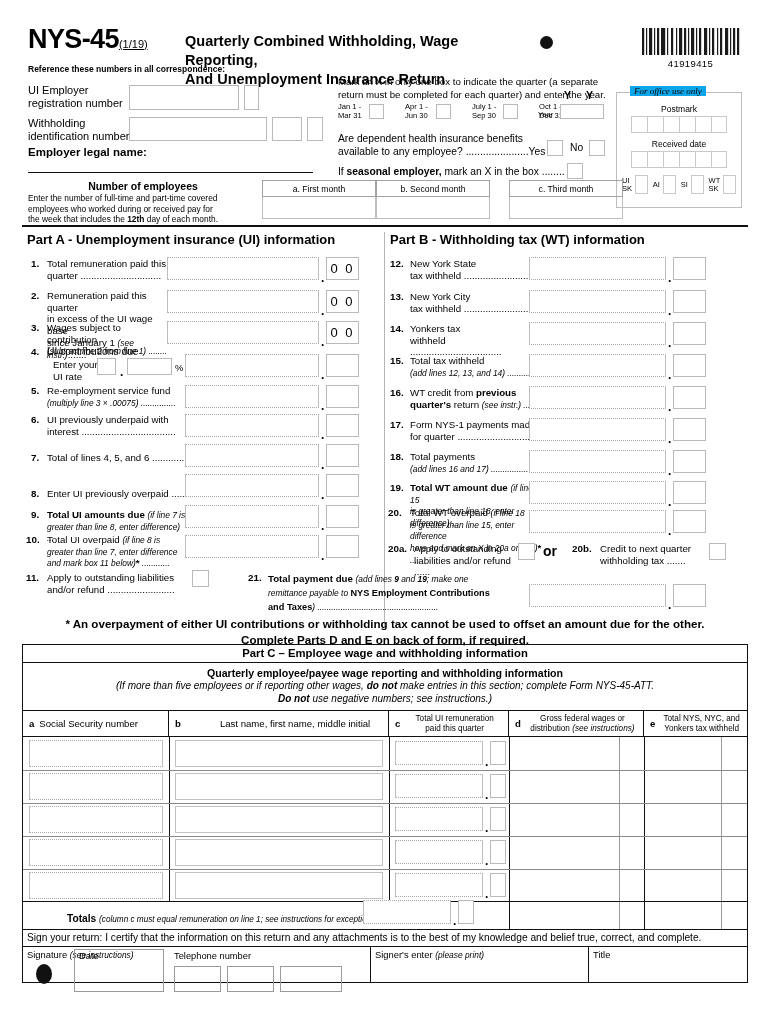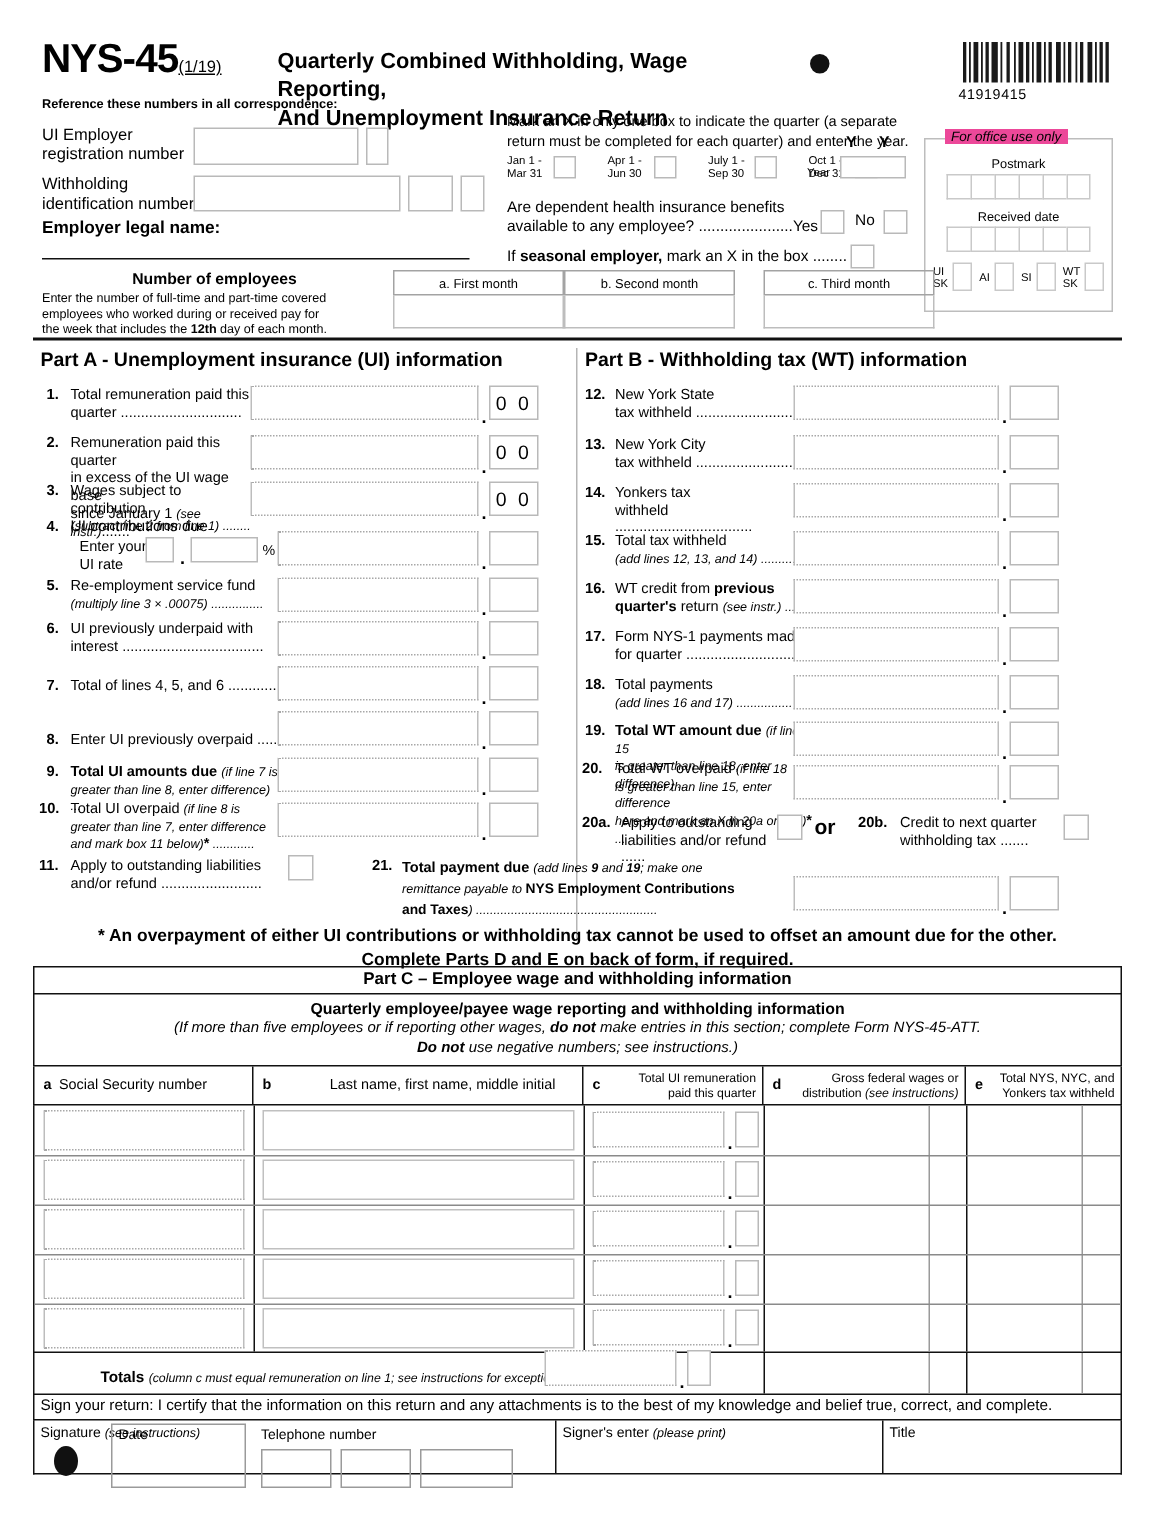--- a/index.html
+++ b/index.html
@@ -21,21 +21,21 @@
   .hdr { position:relative; height:62px; }
   .formno { position:absolute; left:28px; top:24px;
             font-size:27px; font-weight:bold; letter-spacing:-0.6px; }
   .formno .rev { font-size:11px; font-weight:normal; letter-spacing:0;text-decoration:underline; }
   .title { position:absolute; left:185px; top:32px; width:345px;
            text-align:left; font-size:14.5px; font-weight:bold; line-height:1.32; }
   .blackdot { position:absolute; left:540px; top:36px; width:13px; height:13px;
               background:#111; border-radius:50%; }
   .barcode { position:absolute; left:639px; top:26px; width:103px; height:31px; }
   .barcode svg { display:block; }
-  .barnum { position:absolute; left:639px; top:58px; width:103px; 
+  .barnum { position:absolute; left:639px; top:58px; width:103px; text-align:center;
             font-size:9.5px; letter-spacing:0.4px; }
 
   .refline { position:absolute; left:28px; top:64px; font-size:8.5px; font-weight:bold; }
 
   
   .lbl2 { font-size:11px; line-height:1.18; }
   .uireg { position:absolute; left:28px; top:84px; }
   .wthid { position:absolute; left:28px; top:117px; }
   .emplegal { position:absolute; left:28px; top:146px; font-size:11.5px; font-weight:bold; }
   .emprule { position:absolute; left:28px; top:172px; width:285px; border-top:1.6px solid #111; }
@@ -47,22 +47,22 @@
   .qnums span { position:absolute; font-size:10.5px; font-weight:bold; }
   .qcell { position:absolute; font-size:7.6px; line-height:1.18; }
   .qbox { position:absolute; width:15px; height:15px; }
   .yearbox { position:absolute; width:44px; height:15px; }
   .dep { position:absolute; left:338px; top:132px; width:272px; font-size:10.3px; line-height:1.3; }
   .seas { position:absolute; left:338px; top:166px; width:272px; font-size:10.3px; }
 
   
   .office { position:absolute; left:616px; top:92px; width:126px; height:116px;
             border:1px solid #bdbdbd; }
-  .office-t { position:absolute; left:630px; top:86px; background:#ec4899; padding:0 4px;
-              font-size:9px; font-style:italic; }
+  .office-t { position:absolute; left:630px; top:86px; background:#0ea5e9; padding:0 4px;
+              font-size:9px; font-style:italic;font-family:Liberation Serif, serif; }
   .office-sub { text-align:center; font-size:8.5px; margin-top:11px; }
   .cells { display:flex; justify-content:center; margin-top:2px; }
   .cells div { width:16px; height:17px; border:1px solid #c9c9c9; border-right:none; }
   .cells div:last-child { border-right:1px solid #c9c9c9; }
   .codes { display:flex; align-items:center; margin-top:7px; padding-left:5px; font-size:7.5px; }
   .codes i { font-style:normal; line-height:1.05; }
   .codes u { text-decoration:none; display:inline-block; width:15px; height:19px;
              border:1px solid #c9c9c9; margin:0 5px 0 3px; }
 
   
@@ -103,21 +103,21 @@
   .pc-sub .l1 { font-size:10.6px; font-weight:bold; }
   .pc-sub .l2 { font-size:10px; font-style:italic; line-height:1.3; }
   .pc-sub .l2 b { font-style:italic; font-weight:bold; }
 
   .colhdr { display:flex; border:1px solid #111; border-top:none; height:26px; }
   .colhdr .c { border-right:1px solid #111; display:flex; align-items:center;
                position:relative; }
   .colhdr .c:last-child { border-right:none; }
   .colhdr .ltr { font-size:9.6px; font-weight:bold; padding:0 5px 0 6px; }
   .colhdr .tx { font-size:9.6px; }
-  .colhdr .tx2 { font-size:8.2px; text-align:right; line-height:1.18; width:100%; padding-right:4px;}
+  .colhdr .tx2 { font-size:8.2px; text-align:center; line-height:1.18; width:100%; padding-right:4px;}
   .colhdr .tx2 i { font-style:italic; }
 
   .pcbody { border:1px solid #111; border-top:none; position:relative; height:165px; }
   .pctot  { border:1px solid #111; border-top:none; position:relative; height:28px; }
   .pctot .tl { position:absolute; left:44px; top:11px; font-size:10.2px; font-weight:bold; }
   .pctot .tl i { font-weight:normal; font-style:italic; font-size:8.2px; }
 
   
   .signbar { border:1px solid #111; border-top:none; font-size:10.2px; padding:2px 4px 3px; }
   .signbar b { font-weight:normal; }

